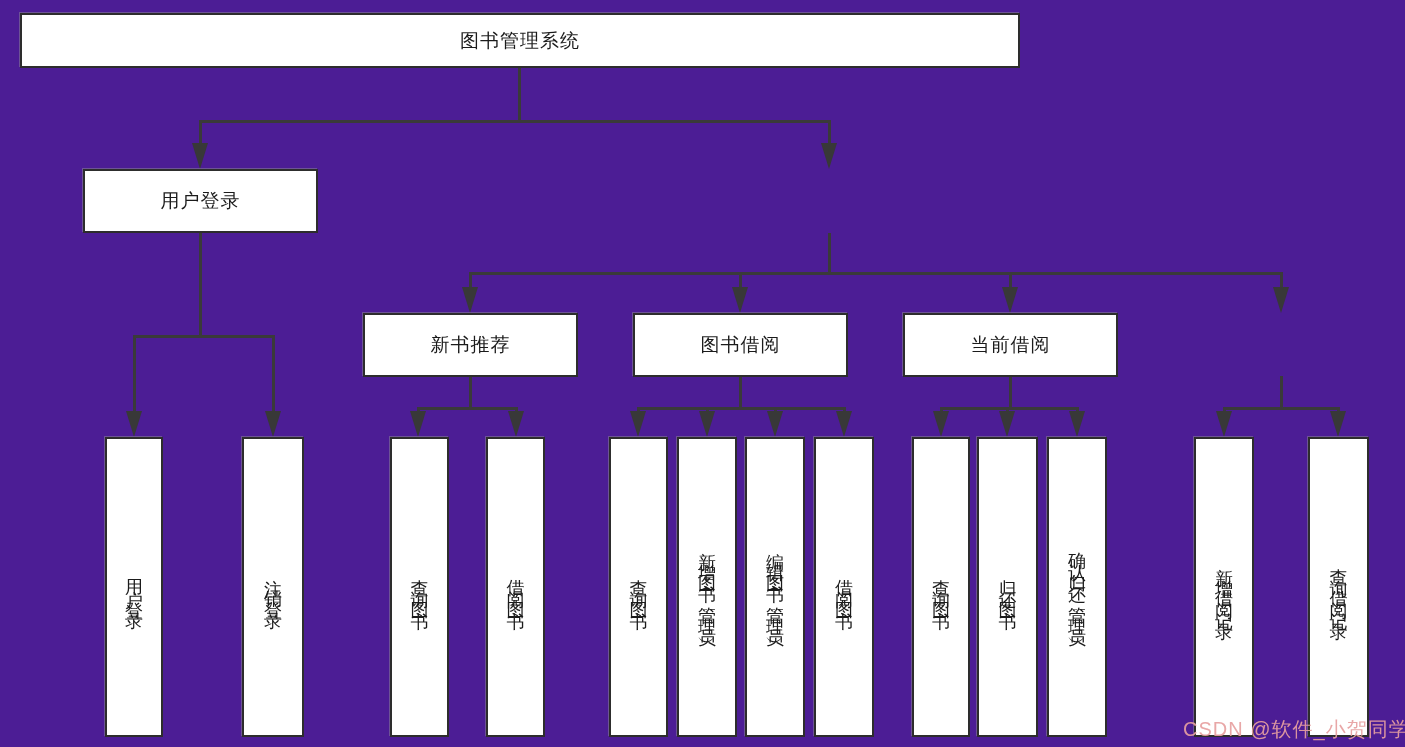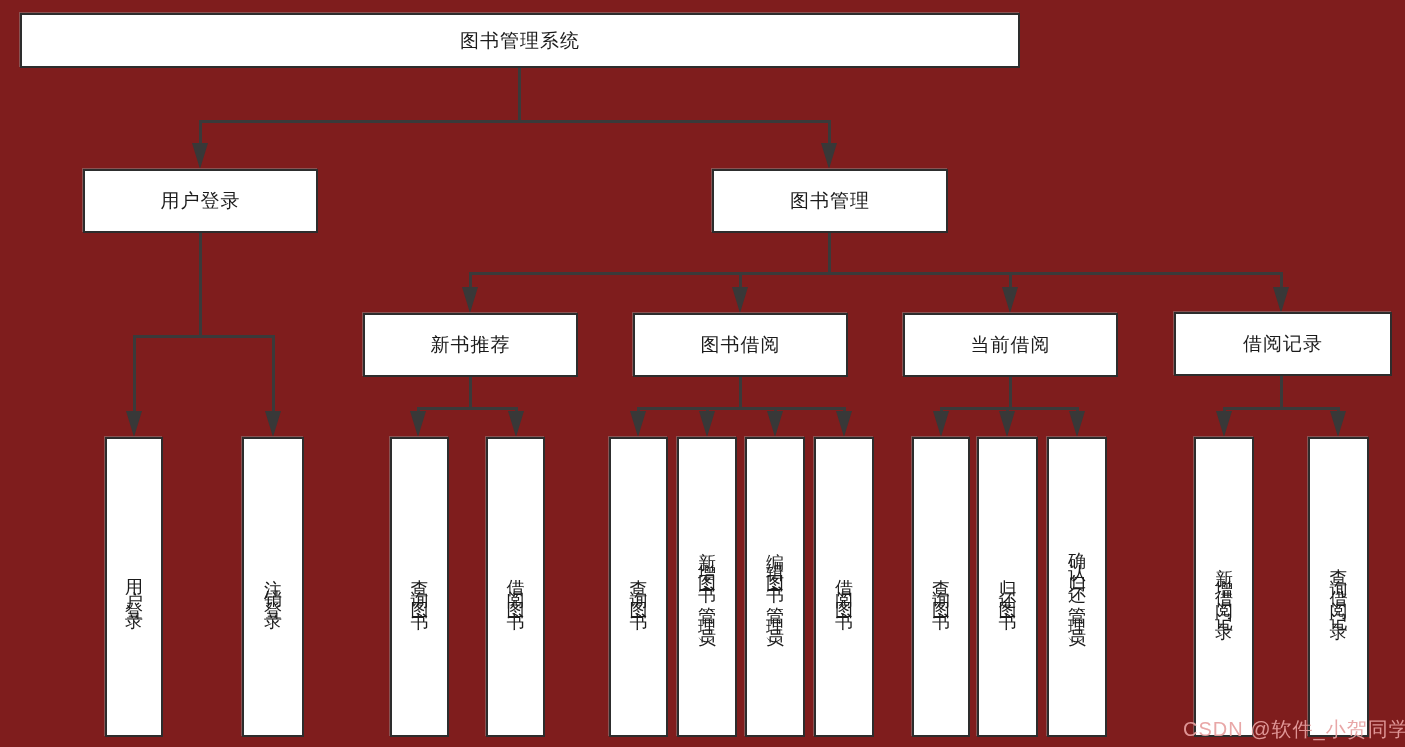--- a/index.html
+++ b/index.html
@@ -1,17 +1,17 @@
 <!DOCTYPE html>
 <html><head>
 <meta charset="utf-8">
 <style>
   html,body{margin:0;padding:0;background:#fff;}
   .stage{
-    position:relative;width:1405px;height:747px;background:#7f1d1d;
+    position:relative;width:1405px;height:747px;background:#4c1d95;
     font-family:"Liberation Sans","DejaVu Sans",sans-serif;overflow:hidden;
   }
   .hbox,.vbox{
     position:absolute;background:#ffffff;border:2px solid #2d2d2d;box-sizing:border-box;
     display:flex;align-items:center;justify-content:center;color:#1b1b1b;
     box-shadow:-1px -1px 0 rgba(150,150,150,.45);
   }
   .hbox{font-size:19px;letter-spacing:1px;}
   .vbox span{
     writing-mode:vertical-rl;text-orientation:mixed;
@@ -42,23 +42,20 @@
   <div class="vline" style="left:518px;top:68px;height:54px;"></div>
   <div class="hline" style="left:199px;top:120px;width:632px;"></div>
   <div class="vline" style="left:199px;top:120px;height:26px;"></div>
   <div class="vline" style="left:828px;top:120px;height:26px;"></div>
   <div class="arr" style="left:192px;top:143px;"></div>
   <div class="arr" style="left:821px;top:143px;"></div>
 
   <div class="hbox" style="left:83px;top:169px;width:235px;height:64px;">
     <span>用户登录</span>
   </div>
-  <div class="hbox" style="left:712px;top:169px;width:236px;height:64px;">
-    <span>图书管理</span>
-  </div>
 
   <div class="vline" style="left:199px;top:233px;height:102px;"></div>
   <div class="hline" style="left:133px;top:335px;width:141px;"></div>
   <div class="vline" style="left:133px;top:335px;height:80px;"></div>
   <div class="vline" style="left:272px;top:335px;height:80px;"></div>
   <div class="arr" style="left:126px;top:411px;"></div>
   <div class="arr" style="left:265px;top:411px;"></div>
 
   <div class="vline" style="left:828px;top:233px;height:41px;"></div>
   <div class="hline" style="left:469px;top:272px;width:813px;"></div>
@@ -72,23 +69,20 @@
   <div class="arr" style="left:1273px;top:287px;"></div>
 
   <div class="hbox" style="left:633px;top:313px;width:215px;height:64px;">
     <span>图书借阅</span>
   </div>
   <div class="hbox" style="left:363px;top:313px;width:215px;height:64px;">
     <span>新书推荐</span>
   </div>
   <div class="hbox" style="left:903px;top:313px;width:215px;height:64px;justify-content:center;">
     <span>当前借阅</span>
-  </div>
-  <div class="hbox" style="left:1174px;top:312px;width:218px;height:64px;">
-    <span>借阅记录</span>
   </div>
 
   <div class="vline" style="left:469px;top:377px;height:32px;"></div>
   <div class="hline" style="left:417px;top:407px;width:101px;"></div>
   <div class="vline" style="left:417px;top:407px;height:7px;"></div>
   <div class="vline" style="left:515px;top:407px;height:7px;"></div>
   <div class="arr" style="left:410px;top:411px;"></div>
   <div class="arr" style="left:508px;top:411px;"></div>
 
   <div class="vline" style="left:739px;top:377px;height:32px;"></div>

